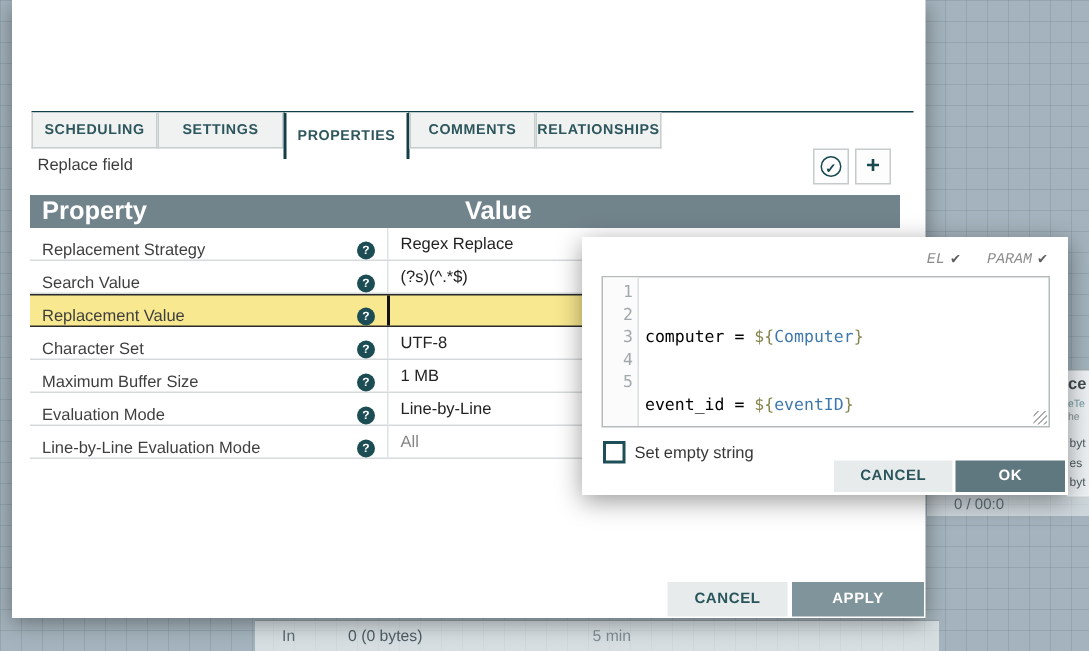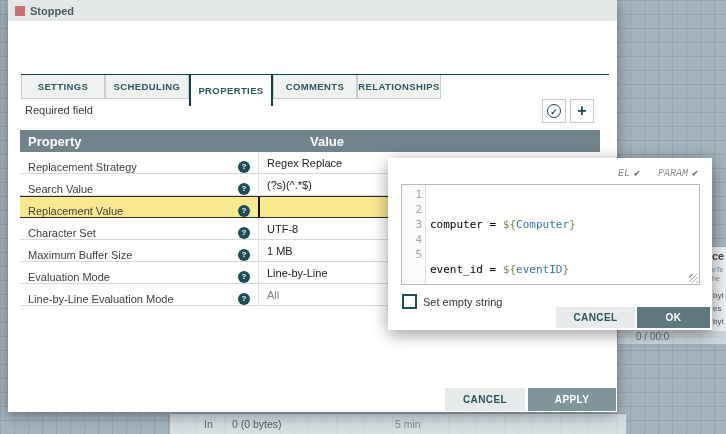--- a/index.html
+++ b/index.html
@@ -21,21 +21,21 @@
   .frag.f-name{left:712px;top:250px;font-size:11px;font-weight:bold;color:#424a4e;}
   .frag.f-type{left:712px;top:266px;font-size:7px;color:#6e98a0;}
   .frag.f-bundle{left:712px;top:275px;font-size:7px;color:#8a9599;}
   .frag.f-s1{left:713px;top:291px;font-size:8px;}
   .frag.f-s2{left:713px;top:304px;font-size:8px;}
   .frag.f-s3{left:713px;top:317px;font-size:8px;}
   .frag.f-tasks{left:636px;top:331px;font-size:10px;color:rgba(60,80,86,.78);}
   .stats-band{position:absolute;left:170px;top:413px;width:456px;height:21px;
     background:rgba(248,250,250,.6);border-top:1px solid rgba(96,115,121,.55);z-index:4;}
   .stats-band span{position:absolute;top:4px;font-size:10.5px;color:#5a6c72;}
-  .stats-band .s-in{left:34px;}
+  .stats-band .s-in{left:18px;}
   .stats-band .s-val{left:62px;color:#4e5e64;}
   .stats-band .s-win{left:225px;color:#7d8d93;}
   
   .dialog{position:absolute;left:8px;top:0;width:609px;height:412px;background:#fff;
     box-shadow:0 3px 14px rgba(0,0,0,.38);z-index:10;}
   .dlg-header{height:38px;background:#687b81;display:flex;align-items:center;padding-left:14px;}
   .dlg-title{font-family:"DejaVu Serif",serif;font-weight:bold;font-size:17px;color:#fff;}
   .dlg-divider{margin:0 9px;color:#b9c6c9;font-size:13px;}
   .dlg-subtitle{font-family:"DejaVu Serif",serif;font-size:12px;color:#e9eff0;}
   .status-bar{height:21px;background:#e4e7e7;display:flex;align-items:center;padding-left:7px;}
@@ -52,21 +52,21 @@
   .required{position:absolute;left:17px;top:104px;font-size:11px;color:#3c3c3c;}
   .tools{position:absolute;left:534px;top:99px;display:flex;gap:4px;}
   .tool-btn{width:24px;height:24px;box-sizing:border-box;background:#fdfdfd;border:1px solid #c5cacb;
     display:flex;align-items:center;justify-content:center;color:#17494f;cursor:pointer;}
   .circle-check{width:14px;height:14px;border:1.5px solid #17494f;border-radius:50%;
     font-size:9px;line-height:14px;text-align:center;font-weight:bold;box-sizing:border-box;}
   .plus{font-size:16px;font-weight:bold;line-height:16px;}
   
   .ptable{position:absolute;left:12px;top:130px;width:580px;}
   .thead{height:22px;background:#71838b;display:flex;align-items:center;color:#fff;
-    font-size:13px;font-weight:bold;}
+    font-size:17px;font-weight:bold;}
   .thead .c1{flex:0 0 230px;padding-left:8px;}
   .thead .c2{flex:1;padding-left:8px;margin-left:44px;}
   .trow{height:21px;display:flex;align-items:flex-end;border-bottom:1px solid #d7dadb;font-size:11px;background:#fff;}
   .trow .prop{flex:0 0 230px;padding-left:8px;color:#3f3f3f;position:relative;box-sizing:content-box;}
   .trow .val{flex:1;padding-left:8px;color:#222;border-left:1px solid #e0e3e4;height:100%;display:flex;align-items:center;cursor:pointer;}
   .trow .val.muted{color:#858585;}
   .qmark{position:absolute;right:8px;top:50%;margin-top:-6px;width:12px;height:12px;border-radius:50%;
     background:#1d4d54;color:#fff;font-size:8px;font-weight:bold;line-height:12px;text-align:center;cursor:pointer;}
   .trow.hl{background:#f8e88f;border-top:1px solid #2a2a2a;border-bottom:1px solid #2a2a2a;height:20px;}
   .trow.hl .val{border-left:2px solid #111;}
@@ -113,34 +113,30 @@
 <span class="frag f-s3">byt</span>
 <span class="frag f-tasks">0 / 00:0</span>
 
 <div class="stats-band">
   <span class="s-in">In</span>
   <span class="s-val">0 (0 bytes)</span>
   <span class="s-win">5 min</span>
 </div>
 
 <div class="dialog">
-  <div class="status-bar">
-    <span class="stop-sq"></span>
-    <span class="status-label">Stopped</span>
-  </div>
 
   <div class="tabs">
+    <div class="tab">SCHEDULING</div>
     <div class="tab">SETTINGS</div>
-    <div class="tab">SCHEDULING</div>
     <div class="tab active">PROPERTIES</div>
     <div class="tab">COMMENTS</div>
     <div class="tab">RELATIONSHIPS</div>
   </div>
 
-  <div class="required">Required field</div>
+  <div class="required">Replace field</div>
 
   <div class="tools">
     <div class="tool-btn">
       <span class="circle-check">✓</span>
     </div>
     <div class="tool-btn">
       <span class="plus">+</span>
     </div>
   </div>
 

